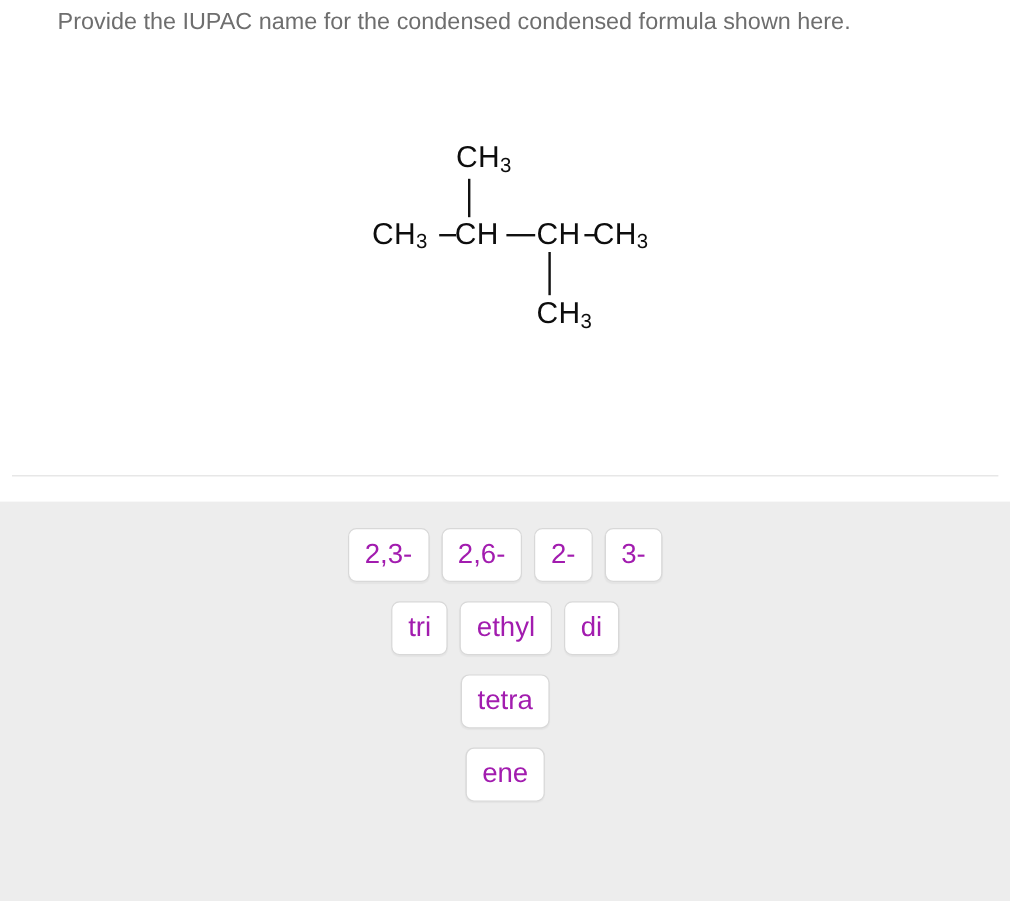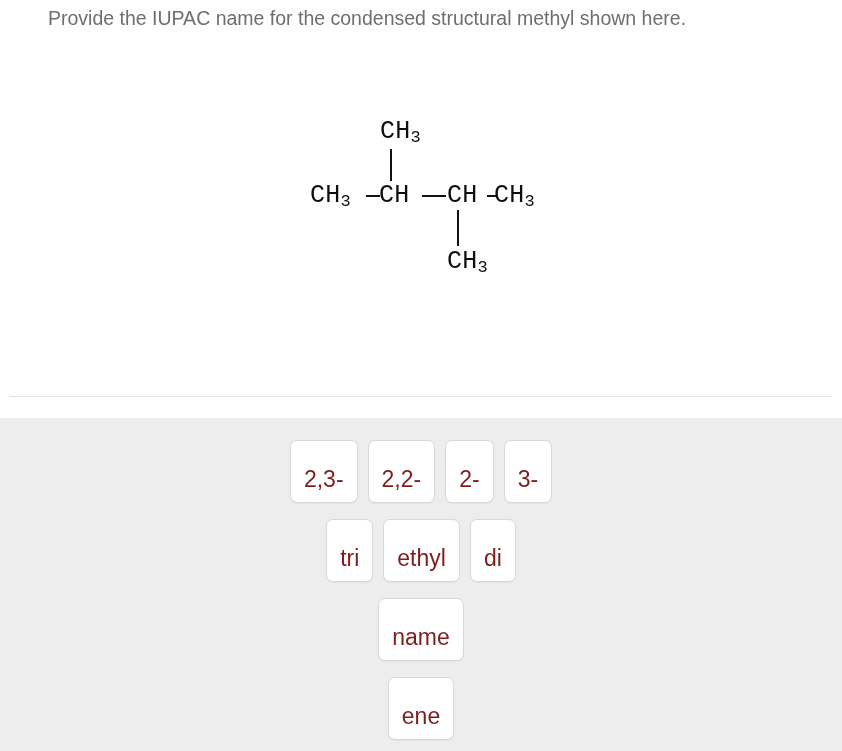--- a/index.html
+++ b/index.html
@@ -41,21 +41,21 @@
   #structure-figure {
     position: absolute;
     left: 0;
     top: 0;
     width: 842px;
     height: 360px;
   }
 
   .atom-label {
     position: absolute;
-    font-family: Liberation Mono, monospace;
+    font-family: Liberation Sans, sans-serif;
     font-size: 25px;
     color: #0d0d0d;
     letter-spacing: 0.3px;
     white-space: nowrap;
     line-height: 1;
   }
   .atom-label sub {
     font-size: 17px;
     vertical-align: baseline;
     position: relative;
@@ -101,37 +101,37 @@
     justify-content: center;
     align-items: center;
     gap: 10px;
     margin-bottom: 16px;
   }
 
   .answer-tile {
     background: #ffffff;
     border: 1px solid #d8d8d8;
     border-radius: 7px;
-    color: #7f1d1d;
+    color: #a21caf;
     font-family: "Liberation Sans", sans-serif;
     font-size: 23px;
     line-height: 1;
-    padding: 27px 13px 11px 13px;
+    padding: 9px 13px 11px 13px;
     cursor: pointer;
     box-shadow: 0 1px 1px rgba(0,0,0,0.04);
     user-select: none;
     white-space: nowrap;
   }
 </style>
 </head>
 <body>
 
 <div id="question-area">
 
-  <div id="question-text">Provide the IUPAC name for the condensed structural methyl shown here.</div>
+  <div id="question-text">Provide the IUPAC name for the condensed condensed formula shown here.</div>
 
   <div id="structure-figure">
 
   <div class="bond-v" style="left: 390px; top: 149px; height: 32px;"></div>
       <div class="bond-h" style="left: 366px; top: 195px; width: 14px;"></div>
       <div class="bond-h" style="left: 422px; top: 195px; width: 24px;"></div>
       <div class="bond-h" style="left: 487px; top: 195px; width: 10px;"></div>
       <div class="bond-v" style="left: 457px; top: 210px; height: 36px;"></div>
       <div class="atom-label" style="left: 380px; top: 119px;"><span>CH</span><sub>3</sub></div>
       <div class="atom-label" style="left: 310px; top: 183px;"><span>CH</span><sub>3</sub></div>
@@ -142,28 +142,28 @@
     </div>
 
 </div>
 
 <div id="divider"></div>
 
 <div id="answer-panel">
 
 <div class="tile-row">
       <button class="answer-tile">2,3-</button>
-      <button class="answer-tile">2,2-</button>
+      <button class="answer-tile">2,6-</button>
       <button class="answer-tile">2-</button>
       <button class="answer-tile">3-</button>
     </div>
     <div class="tile-row">
       <button class="answer-tile">tri</button>
       <button class="answer-tile">ethyl</button>
       <button class="answer-tile">di</button>
     </div>
     <div class="tile-row">
-      <button class="answer-tile">name</button>
+      <button class="answer-tile">tetra</button>
     </div>
     <div class="tile-row">
       <button class="answer-tile">ene</button>
     </div>
   </div>
 
 </body></html>

